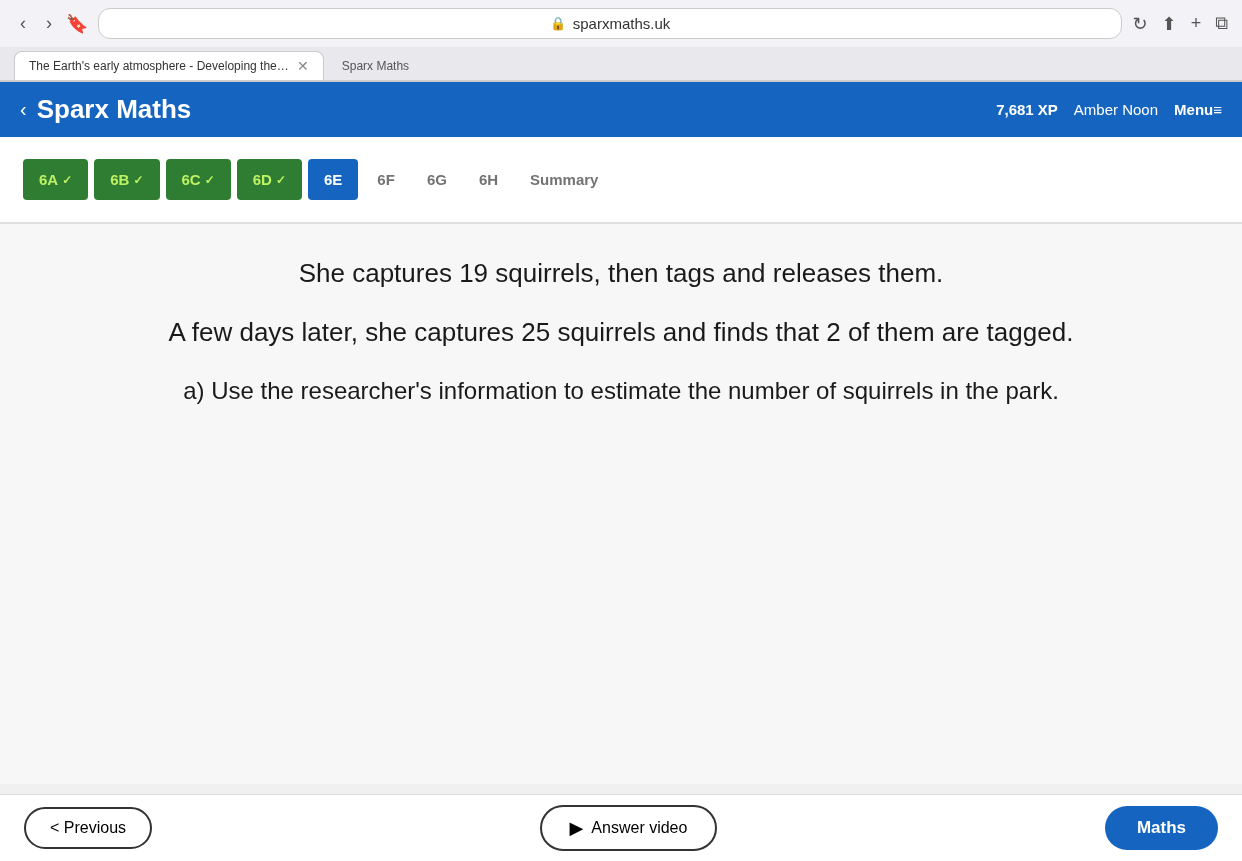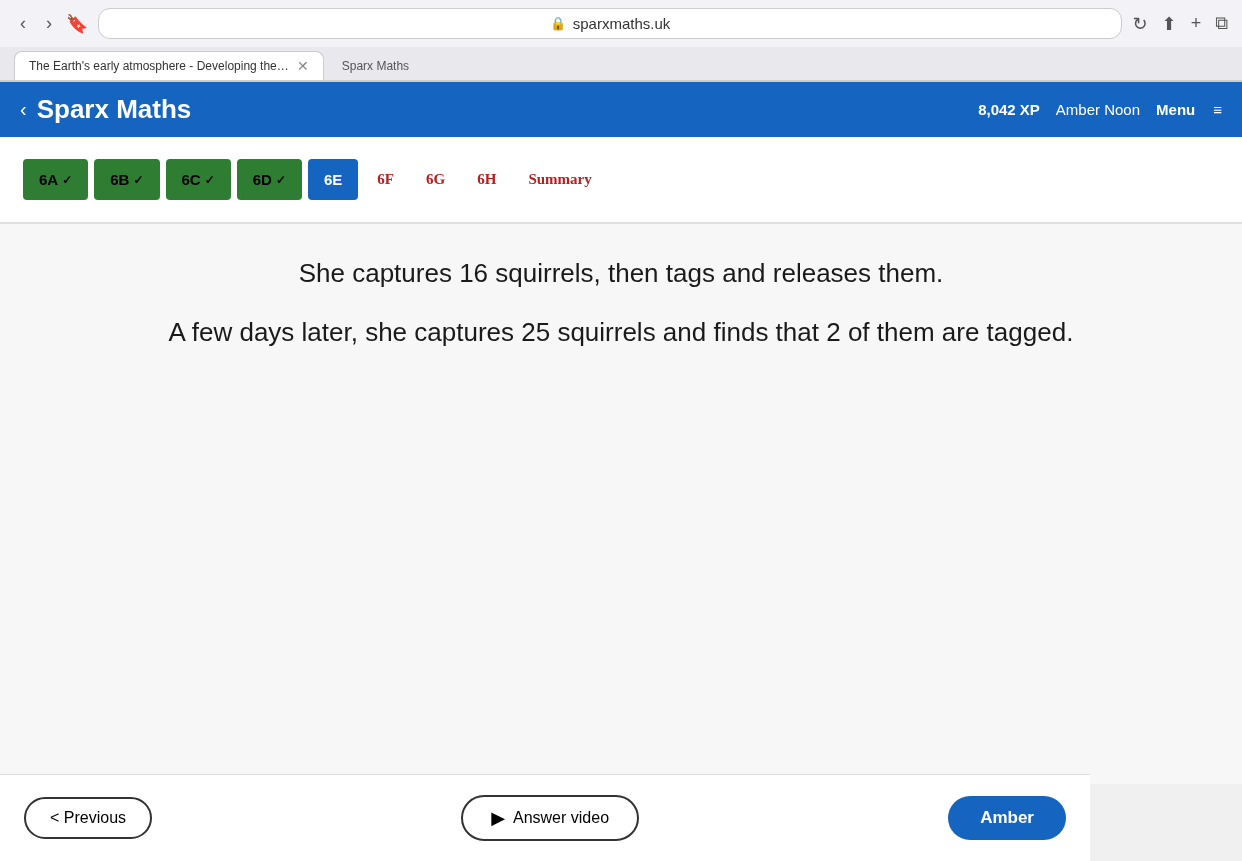--- a/index.html
+++ b/index.html
@@ -145,21 +145,21 @@
     }
     .xp-badge {
       font-weight: 600;
     }
     .user-name {
       font-weight: 500;
     }
     .menu-btn {
       display: flex;
       align-items: flex-end;
-      gap: 18px;
+      gap: 0;
       background: none;
       border: none;
       color: white;
       font-size: 15px;
       font-weight: 600;
       cursor: pointer;
     }
 
     
     .unit-nav {
@@ -178,33 +178,32 @@
       display: flex;
       align-items: center;
       gap: 4px;
       border: none;
       background: none;
       color: #333;
       white-space: nowrap;
     }
     .unit-tab.completed {
       background: #2e7d32;
-      color: #000000;
+      color: #bef264;
       border-radius: 4px;
       margin: 6px 3px;
     }
     .unit-tab.active {
       background: #1565c0;
       color: white;
       border-radius: 4px;
       margin: 22px 3px;
     }
     .unit-tab.inactive {
-      color: #b91c1c;
-      font-family: Liberation Serif, serif;
+      color: #737373;
     }
     .check-mark {
       font-size: 12px;
     }
 
     
     .main-content {
       background: #f7f7f7;
       padding: 30px 60px;
       min-height: 560px;
@@ -223,26 +222,26 @@
       margin-bottom: 20px;
       text-align: center;
     }
 
     
     .bottom-bar {
       background: white;
       display: flex;
       align-items: center;
       justify-content: space-between;
-      padding: 20px 24px;
+      padding: 10px 24px;
       border-top: 1px solid #ddd;
       position: fixed;
       bottom: 0;
       left: 0;
-      width: 1090px;
+      width: 1242px;
     }
     .prev-btn {
       border: 2px solid #333;
       background: white;
       border-radius: 24px;
       padding: 10px 24px;
       font-size: 16px;
       font-weight: 500;
       cursor: pointer;
       display: flex;
@@ -307,21 +306,21 @@
     </div>
   </div>
 </div>
 
 <div class="app-header">
   <div class="app-header-left">
     <button class="back-btn">‹</button>
     <span class="app-title">Sparx Maths</span>
   </div>
   <div class="app-header-right">
-    <span class="xp-badge">8,042 XP</span>
+    <span class="xp-badge">7,681 XP</span>
     <span class="user-name">Amber Noon</span>
     <button class="menu-btn">
       <span>Menu</span>
       <span>≡</span>
     </button>
   </div>
 </div>
 
 <div class="unit-nav">
   <button class="unit-tab completed">6A <span class="check-mark">✓</span></button>
@@ -329,28 +328,29 @@
   <button class="unit-tab completed">6C <span class="check-mark">✓</span></button>
   <button class="unit-tab completed">6D <span class="check-mark">✓</span></button>
   <button class="unit-tab active">6E</button>
   <button class="unit-tab inactive">6F</button>
   <button class="unit-tab inactive">6G</button>
   <button class="unit-tab inactive">6H</button>
   <button class="unit-tab inactive">Summary</button>
 </div>
 
 <div class="main-content">
-  <p class="question-text">She captures 16 squirrels, then tags and releases them.</p>
+  <p class="question-text">She captures 19 squirrels, then tags and releases them.</p>
   <p class="question-text">A few days later, she captures 25 squirrels and finds that 2 of them are tagged.</p>
+  <p class="question-part">a) Use the researcher's information to estimate the number of squirrels in the park.</p>
 </div>
 
 <div class="bottom-bar">
   <button class="prev-btn">
     <span>&lt; Previous</span>
   </button>
   <button class="watch-btn">
     <span class="video-icon">▶︎</span>
     <span>Answer video</span>
   </button>
   <button class="answer-btn">
-    <span>Amber</span>
+    <span>Maths</span>
   </button>
 </div>
 
 </body></html>

